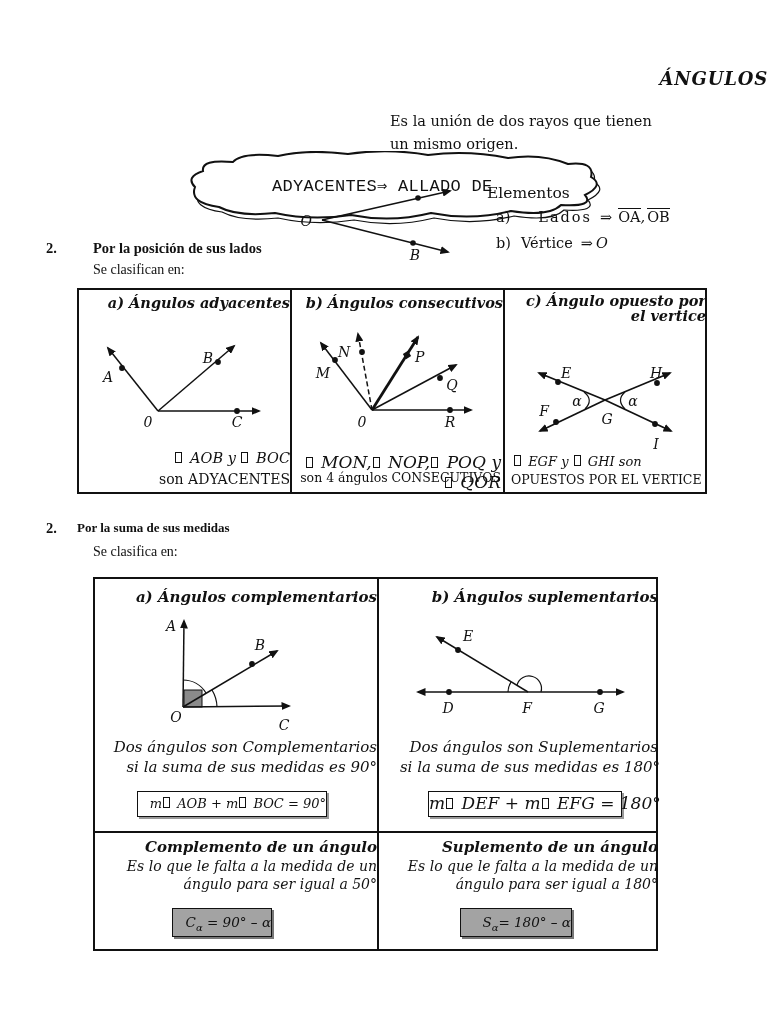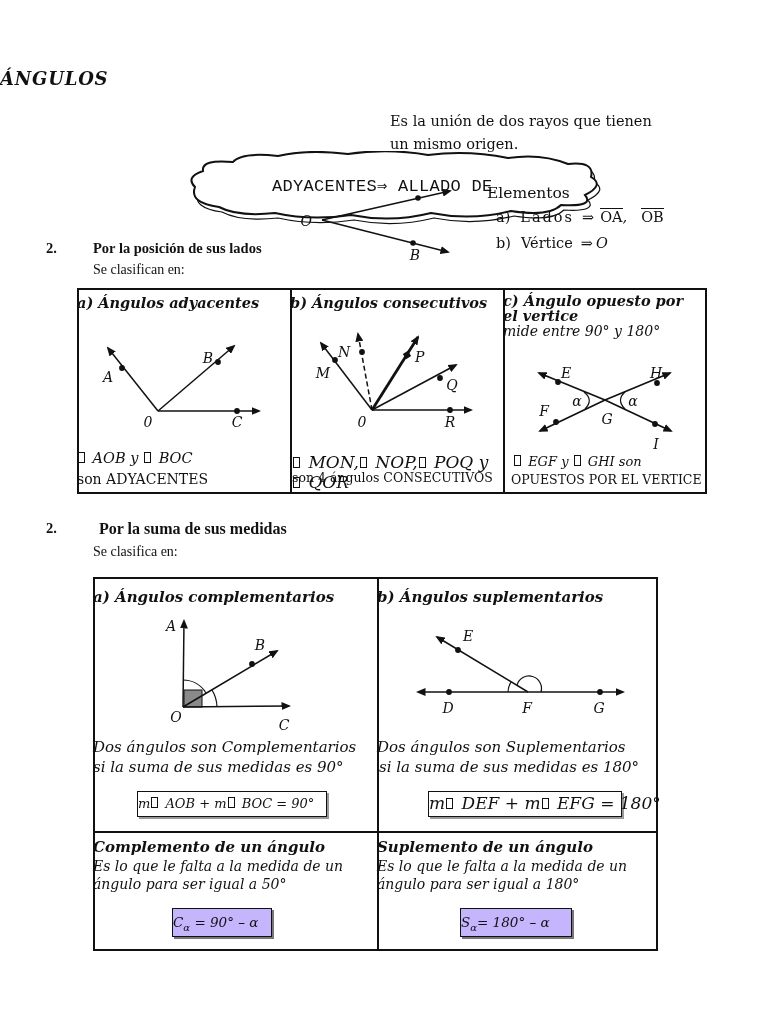--- a/index.html
+++ b/index.html
@@ -1,30 +1,30 @@
 <!DOCTYPE html>
 <html><head>
 <meta charset="utf-8">
 <style>
 *{margin:0;padding:0;box-sizing:border-box}
 body{background:#fff}
 #page{position:relative;width:768px;height:1024px;background:#fff;color:#111;font-family:"DejaVu Serif","Liberation Serif",serif;overflow:hidden}
 .abs{position:absolute}
 .b{font-weight:bold}
 .i{font-style:italic}
-.ctr{text-align:left}
+.ctr{text-align:right}
 .sans{font-family:Liberation Mono, monospace}
 .lib{font-family:"Liberation Serif",serif}
 .mbox{display:inline-block;width:7px;height:11px;border:1.3px solid #111;margin:0 3px 1px 1px;vertical-align:-1px}
 .vline{position:absolute;top:0;bottom:0;width:2.2px;background:#111}
 .hline{position:absolute;left:0;right:0;height:2.2px;background:#111}
 .ovl{border-top:1.4px solid #111;display:inline-block;line-height:1.15;}
 svg text{font-family:"DejaVu Serif","Liberation Serif",serif;font-style:italic;fill:#111;font-size:14px}
 .fbox{border:1.2px solid #111;box-shadow:2px 2px 0 #999;background:#fff;white-space:nowrap}
-.dbox{border:1.3px solid #111;box-shadow:2px 2px 0 #777;background:#c4b5fd;white-space:nowrap}
+.dbox{border:1.3px solid #111;box-shadow:2px 2px 0 #777;background:#a3a3a3;white-space:nowrap}
 </style>
 </head>
 <body>
 
 <svg width="0" height="0" style="position:absolute">
   <defs>
     <marker id="ah" markerUnits="userSpaceOnUse" markerWidth="10" markerHeight="8" refX="7.5" refY="4" orient="auto-start-reverse">
       <path d="M0,0 L9.5,4 L0,8 z" fill="#111"></path>
     </marker>
   </defs>
@@ -42,21 +42,21 @@
   <svg class="abs" style="left:183px;top:151px" width="432" height="80">
     <g fill="none" stroke="#111">
       <path transform="translate(3,5)" stroke-width="1.2" d="M12,36 Q2,26 20,20 Q18,8 50,11 Q58,1 95,5 Q125,-2 165,3 Q205,-3 245,4 Q285,-1 325,7 Q358,2 385,13 Q412,10 408,26 Q422,34 402,44 Q412,56 378,54 Q366,66 328,60 Q288,70 248,62 Q208,72 168,64 Q128,70 92,62 Q55,66 36,56 Q6,52 12,36 Z"></path>
       <path fill="#fff" stroke-width="2" d="M12,36 Q2,26 20,20 Q18,8 50,11 Q58,1 95,5 Q125,-2 165,3 Q205,-3 245,4 Q285,-1 325,7 Q358,2 385,13 Q412,10 408,26 Q422,34 402,44 Q412,56 378,54 Q366,66 328,60 Q288,70 248,62 Q208,72 168,64 Q128,70 92,62 Q55,66 36,56 Q6,52 12,36 Z"></path>
     </g>
   </svg>
   <div class="abs sans" style="left:272px;top:175px;font-size:17px;letter-spacing:0.3px">ADYACENTES⇒ ALLADO DE</div>
 
   <div class="abs" style="left:487px;top:184px;font-size:15.5px">Elementos</div>
   <div class="abs" style="left:496px;top:208px;font-size:14.5px">
-    <span>a)</span><span style="margin-left:10px;letter-spacing:2px">Lados</span><span style="margin-left:8px">⇒</span><span class="ovl" style="margin-left:6px">OA</span><span class="i">,</span><span class="ovl" style="margin-left:14px">OB</span>
+    <span>a)</span><span style="margin-left:28px;letter-spacing:2px">Lados</span><span style="margin-left:8px">⇒</span><span class="ovl" style="margin-left:6px">OA</span><span class="i">,</span><span class="ovl" style="margin-left:2px">OB</span>
   </div>
   <div class="abs" style="left:496px;top:235px;font-size:14.5px">
     <span>b)</span><span style="margin-left:10px">Vértice</span><span style="margin-left:8px">⇒</span><span class="i" style="margin-left:3px">O</span>
   </div>
 
   <svg class="abs" style="left:265px;top:182px" width="200" height="82">
     <g stroke="#111" stroke-width="1.5" fill="#111">
       <line x1="57" y1="38" x2="185" y2="9" marker-end="url(#ah)"></line>
       <line x1="57" y1="38" x2="183" y2="70" marker-end="url(#ah)"></line>
       <circle cx="153" cy="16" r="2.8" stroke="none"></circle>
@@ -112,21 +112,20 @@
     <text x="115" y="36" text-anchor="start">P</text>
     <text x="152" y="64" text-anchor="middle">Q</text>
     <text x="62" y="101" text-anchor="middle" font-size="15">0</text>
     <text x="150" y="101" text-anchor="middle">R</text>
   </svg>
   <div class="abs i ctr" style="left:292px;top:452px;width:209px;font-size:17px"><span class="mbox"></span> MON,<span class="mbox"></span> NOP,<span class="mbox"></span> POQ y <span class="mbox"></span> QOR</div>
   <div class="abs ctr" style="left:292px;top:470px;width:209px;font-size:12.5px">son 4 ángulos CONSECUTIVOS</div>
 
   <div class="abs b i ctr" style="left:503px;top:307px;width:203px;font-size:14.5px">el vertice</div>
   <div class="abs b i ctr" style="left:503px;top:292px;width:203px;font-size:14.5px">c) Ángulo opuesto por</div>
-  <div class="abs i ctr" style="left:503px;top:323px;width:203px;font-size:14px">mide entre 90° y 180°</div>
   <svg class="abs" style="left:520px;top:352px" width="170" height="100">
     <g stroke="#111" stroke-width="1.7" fill="#111">
       <line x1="85" y1="48" x2="19" y2="21" marker-end="url(#ah)"></line>
       <line x1="85" y1="48" x2="151" y2="79" marker-end="url(#ah)"></line>
       <line x1="85" y1="48" x2="20" y2="79" marker-end="url(#ah)"></line>
       <line x1="85" y1="48" x2="150" y2="21" marker-end="url(#ah)"></line>
       <circle cx="38" cy="30" r="2.9" stroke="none"></circle>
       <circle cx="135" cy="72" r="2.9" stroke="none"></circle>
       <circle cx="36" cy="70" r="2.9" stroke="none"></circle>
       <circle cx="137" cy="31" r="2.9" stroke="none"></circle>
@@ -140,21 +139,21 @@
     <text x="24" y="64" text-anchor="middle">F</text>
     <text x="87" y="72" text-anchor="middle">G</text>
     <text x="136" y="97" text-anchor="middle">I</text>
     <text x="57" y="54" text-anchor="middle" font-size="13">α</text>
     <text x="113" y="54" text-anchor="middle" font-size="13">α</text>
   </svg>
   <div class="abs i" style="left:513px;top:454px;width:190px;font-size:13px"><span class="mbox"></span> EGF y <span class="mbox"></span> GHI son</div>
   <div class="abs" style="left:511px;top:472px;width:196px;font-size:12.5px">OPUESTOS POR EL VERTICE</div>
 
   <div class="abs b lib" style="left:46px;top:520px;font-size:14.5px">2.</div>
-  <div class="abs b lib" style="left:99px;top:520px;font-size:16px">Por la suma de sus medidas</div>
+  <div class="abs b lib" style="left:77px;top:520px;font-size:13px">Por la suma de sus medidas</div>
   <div class="abs lib" style="left:93px;top:544px;font-size:14px">Se clasifica en:</div>
 
   <div class="abs" style="left:93px;top:577px;width:565px;height:374px;border:2.2px solid #111">
     <div class="vline" style="left:282px"></div>
     <div class="hline" style="top:252px"></div>
   </div>
 
   <div class="abs b i ctr" style="left:93px;top:588px;width:284px;font-size:15px">a) Ángulos complementarios</div>
   <svg class="abs" style="left:150px;top:612px" width="160" height="122">
     <rect x="34" y="78" width="18" height="17" fill="#8a8a8a" stroke="#111" stroke-width="1"></rect>

